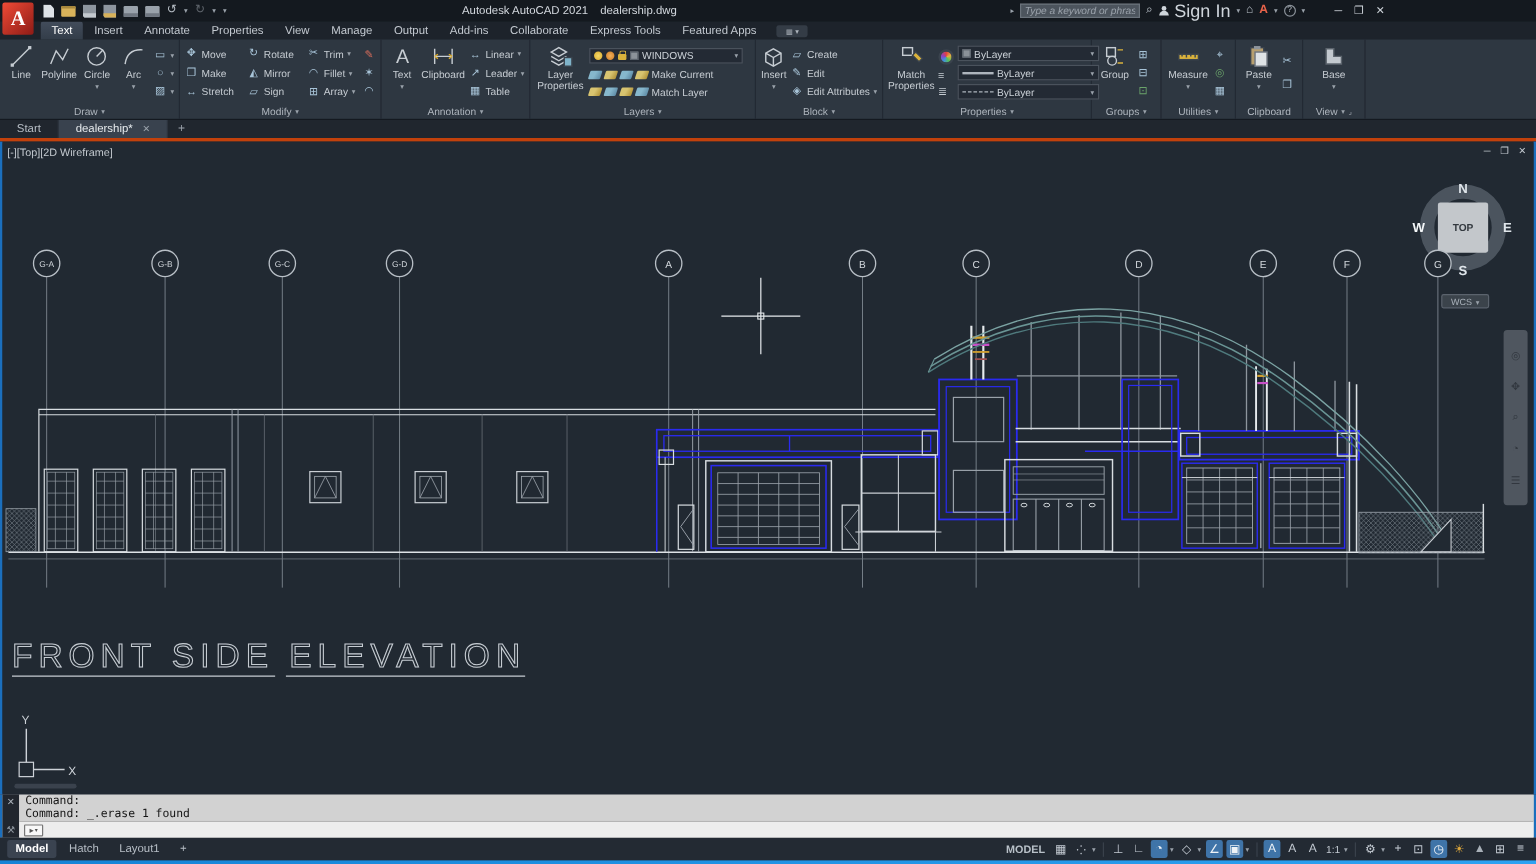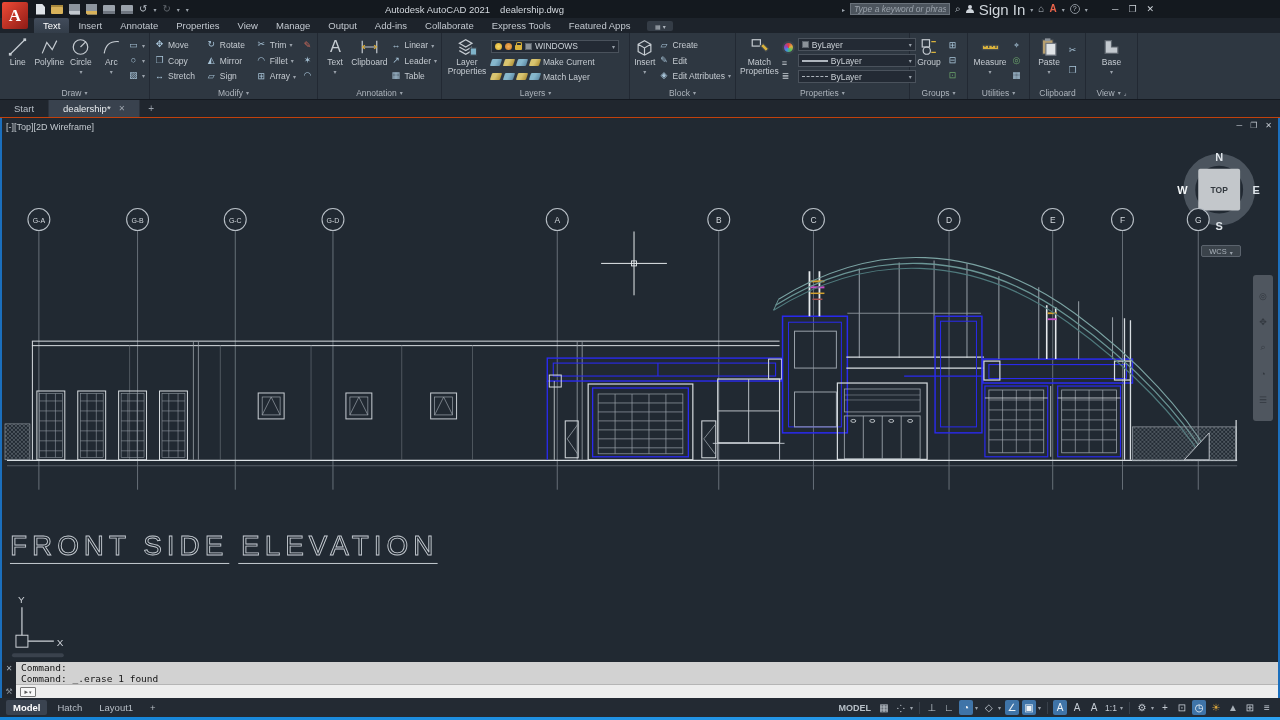--- a/index.html
+++ b/index.html
@@ -57,21 +57,21 @@
   .mlock{width:7px;height:5px;background:#d9b23c;border-radius:1px;position:relative;margin-top:3px}
   .mlock::before{content:"";position:absolute;top:-3px;left:1px;width:4px;height:3px;border:1px solid #d9b23c;border-bottom:none;border-radius:2px 2px 0 0}
   .swatch{width:7px;height:7px;background:#8b9299;border:1px solid #5c646d}
   .mlyr{width:10px;height:7px;background:linear-gradient(105deg,#86b7cc 45%,#5d8aa5);transform:skewX(-18deg);border-radius:1px;display:inline-block}
   .mlyr.y{background:linear-gradient(105deg,#d8c470 45%,#b09136)}
   .wheel{width:13px;height:13px;border-radius:50%;background:conic-gradient(#e04040,#e0b040,#58c058,#4090e0,#9040c0,#e04040);border:2px solid #3a434d}
   .lnstack{font-size:9px;color:#c6ccd2;line-height:7px}
   .propdd{width:118px}
 
   
-  .filetabs{height:18px;background:#20262e;display:flex;align-items:stretch;border-bottom:1px solid #c2410c}
+  .filetabs{height:18px;background:#20262e;display:flex;align-items:stretch;border-bottom:3px solid #c2410c}
   .ftab{display:flex;align-items:center;padding:0 14px;color:#b7bec6;font-size:9.5px;border-right:1px solid #2c333d;gap:8px}
   .ftab.active{background:#39424e;color:#e8ecef}
   .ftab .x{color:#9aa2ab;font-size:8px}
   .fplus{display:flex;align-items:center;padding:0 8px;color:#9aa2ab;font-size:10px}
 
   
   .canvas{position:relative;height:544px;background:#212932;border-left:2px solid #1b6fbd;border-right:2px solid #1b6fbd}
   .canvas svg.draw{position:absolute;inset:0;width:100%;height:100%}
   svg text{font-family:"Liberation Sans",sans-serif}
   .vplabel{position:absolute;left:4px;top:4px;font-size:9px;color:#c3c9cf;z-index:3}
@@ -232,21 +232,21 @@
               <span class="mi">↻</span>
               <span>Rotate</span>
             </span>
           <span class="srow">
               <span class="mi">✂</span>
               <span>Trim</span>
               <span class="car">▾</span>
             </span>
           <span class="srow">
               <span class="mi">❐</span>
-              <span>Copy</span>
+              <span>Make</span>
             </span>
           <span class="srow">
               <span class="mi">◭</span>
               <span>Mirror</span>
             </span>
           <span class="srow">
               <span class="mi">◠</span>
               <span>Fillet</span>
               <span class="car">▾</span>
             </span>

